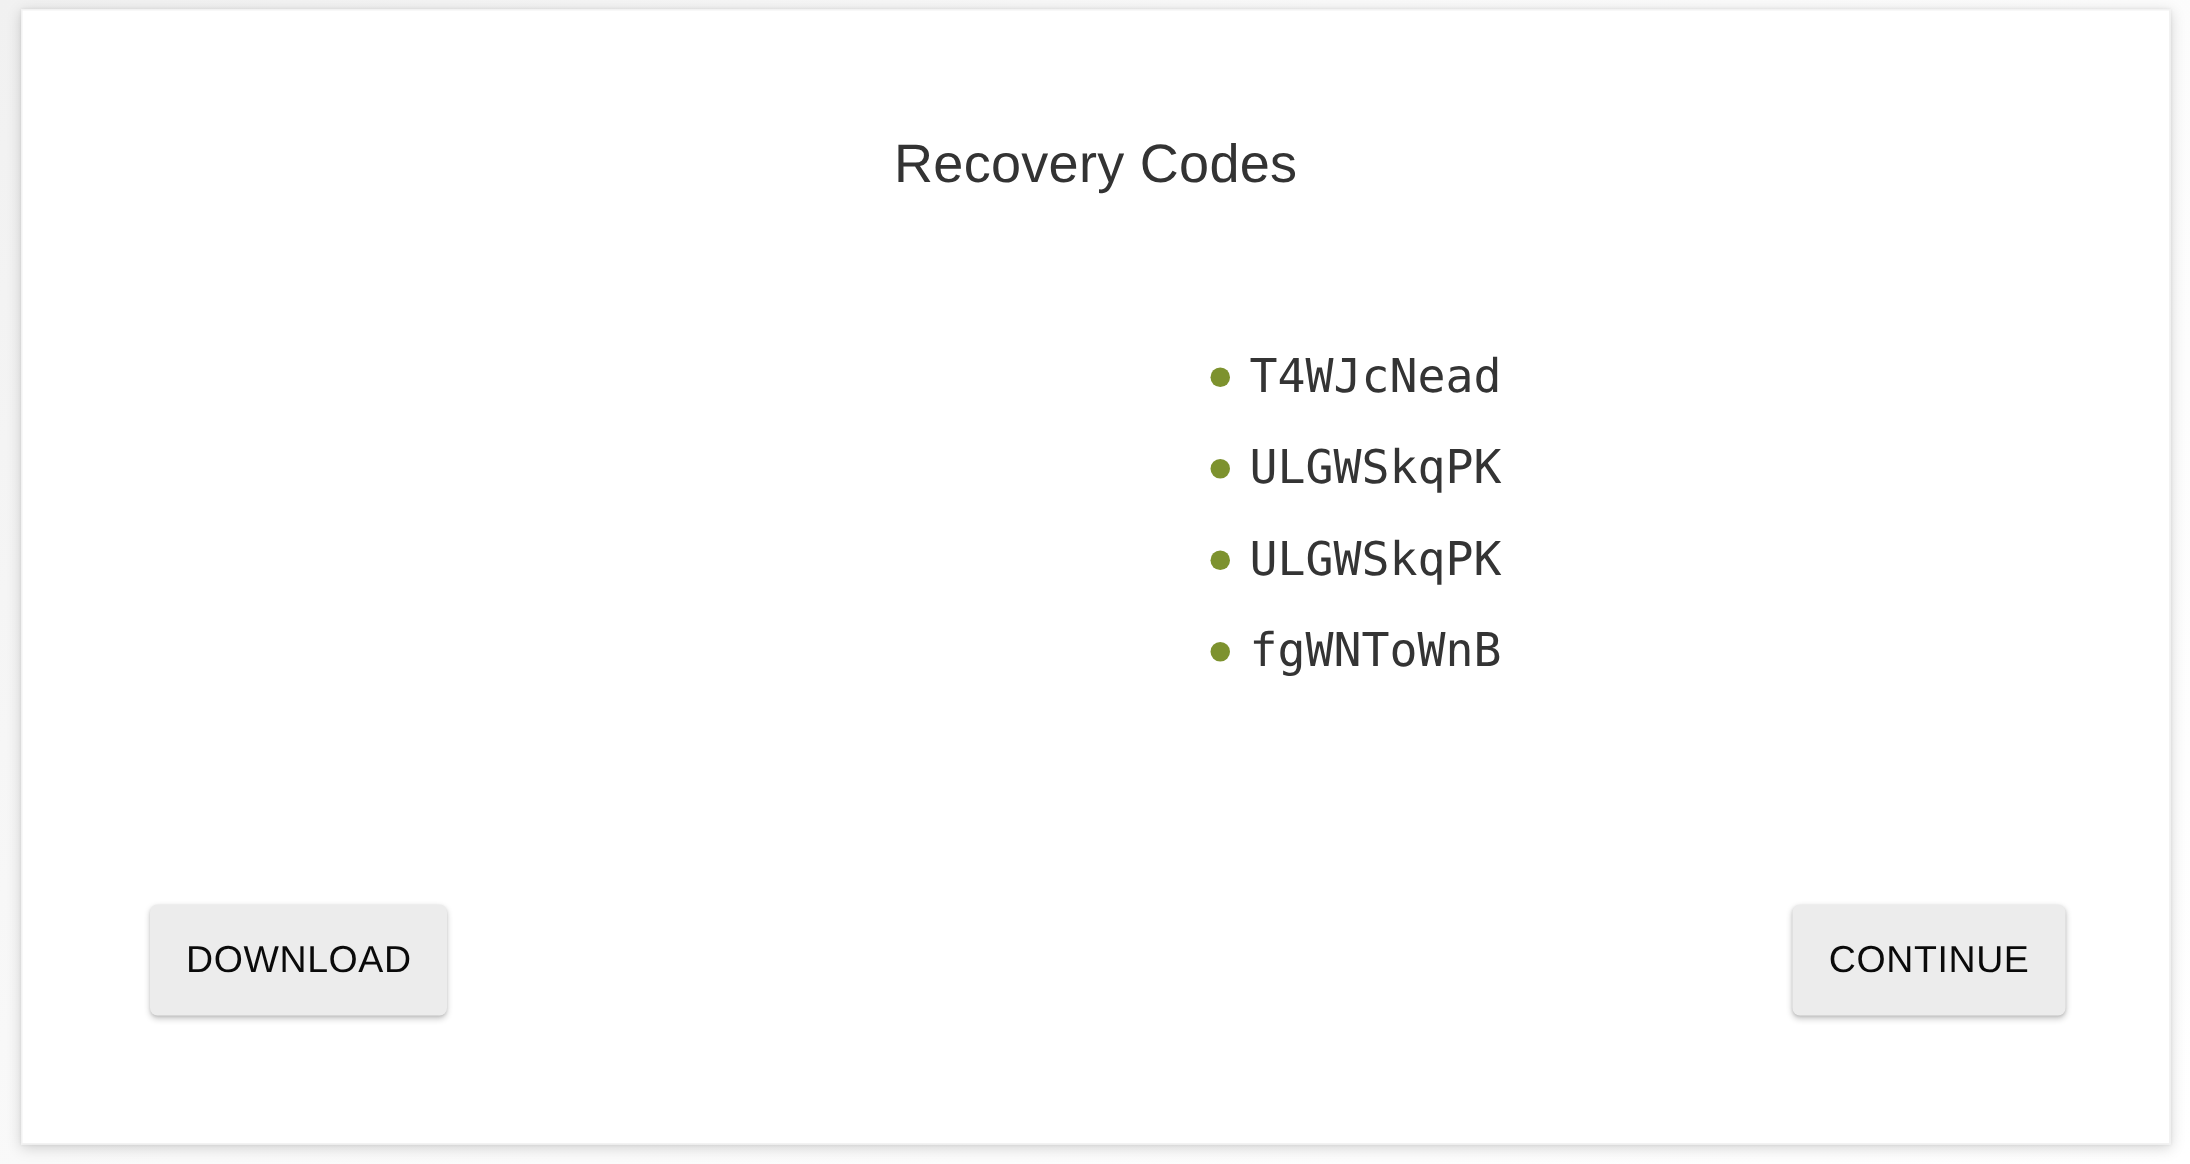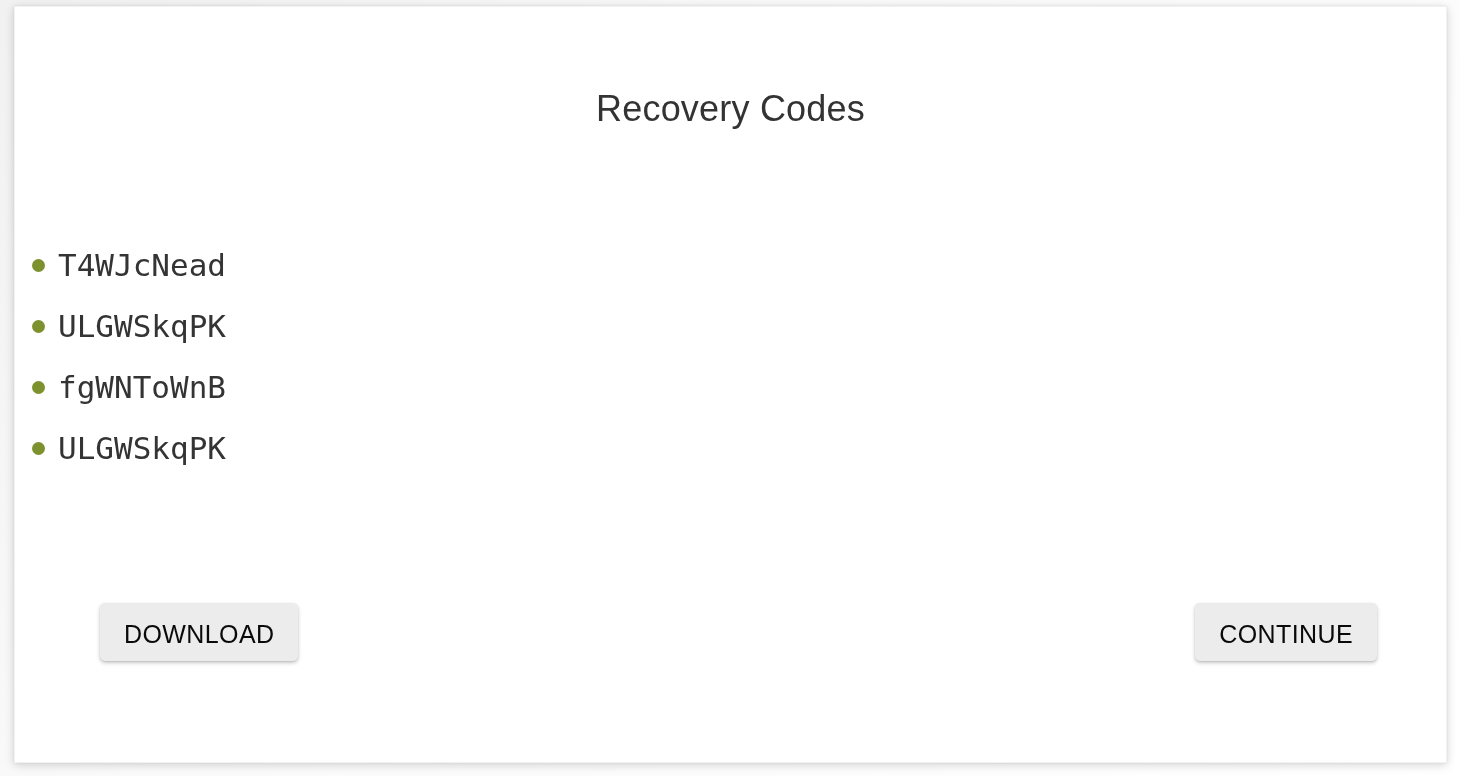--- a/index.html
+++ b/index.html
@@ -42,24 +42,24 @@
     font-size: 36px;
     font-weight: 400;
     color: #333333;
     letter-spacing: 0.2px;
     line-height: 1;
   }
 
   .codes-area {
     position: absolute;
     left: 0;
-    top: 228px;
+    top: 214px;
     width: 100%;
     display: flex;
-    justify-content: flex-start;
+    justify-content: flex-end;
   }
 
   .codes-col {
     width: 430px;
     margin: 0;
     padding: 0;
     list-style: none;
   }
 
   .codes-col.left  { margin-right: 226px; }
@@ -84,21 +84,21 @@
     font-family: "DejaVu Sans Mono", monospace;
     font-size: 31px;
     color: #343434;
     white-space: pre;
     line-height: 1;
   }
 
   .btn {
     position: absolute;
     top: 596px;
-    height: 58px;
+    height: 74px;
     background: #ececec;
     border: none;
     border-radius: 5px;
     box-shadow: 0 2px 4px rgba(0,0,0,0.20), 0 1px 2px rgba(0,0,0,0.10);
     font-family: "Liberation Sans", sans-serif;
     font-size: 25px;
     font-weight: 400;
     color: #0a0a0a;
     letter-spacing: 0.4px;
     cursor: pointer;
@@ -123,25 +123,25 @@
         <li class="code-item">
           <span class="bullet"></span>
           <span class="code-text">T4WJcNead</span>
         </li>
         <li class="code-item">
           <span class="bullet"></span>
           <span class="code-text">ULGWSkqPK</span>
         </li>
         <li class="code-item">
           <span class="bullet"></span>
-          <span class="code-text">fgWNToWnB</span>
+          <span class="code-text">ULGWSkqPK</span>
         </li>
         <li class="code-item">
           <span class="bullet"></span>
-          <span class="code-text">ULGWSkqPK</span>
+          <span class="code-text">fgWNToWnB</span>
         </li>
       </ul>
 
 
     </div>
 
     <button class="btn btn-download">DOWNLOAD</button>
 
     <button class="btn btn-continue">CONTINUE</button>
 

